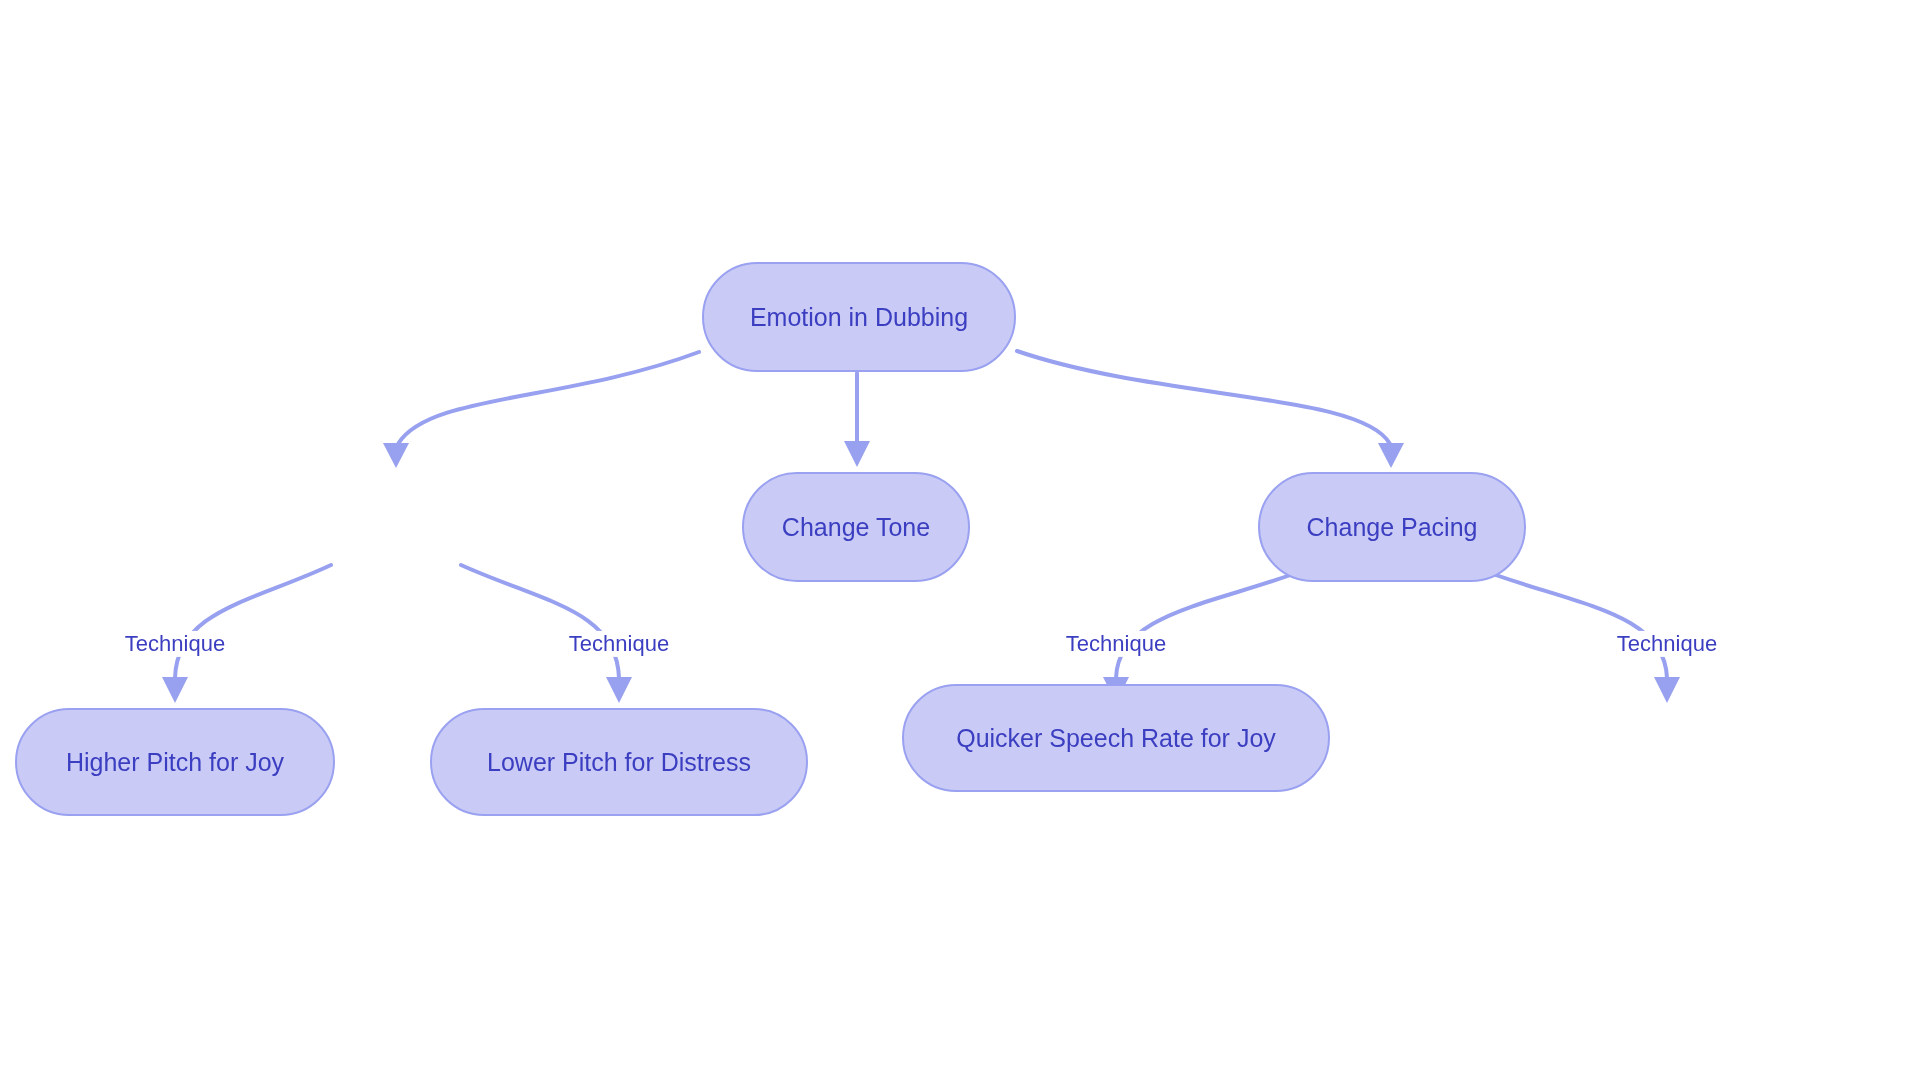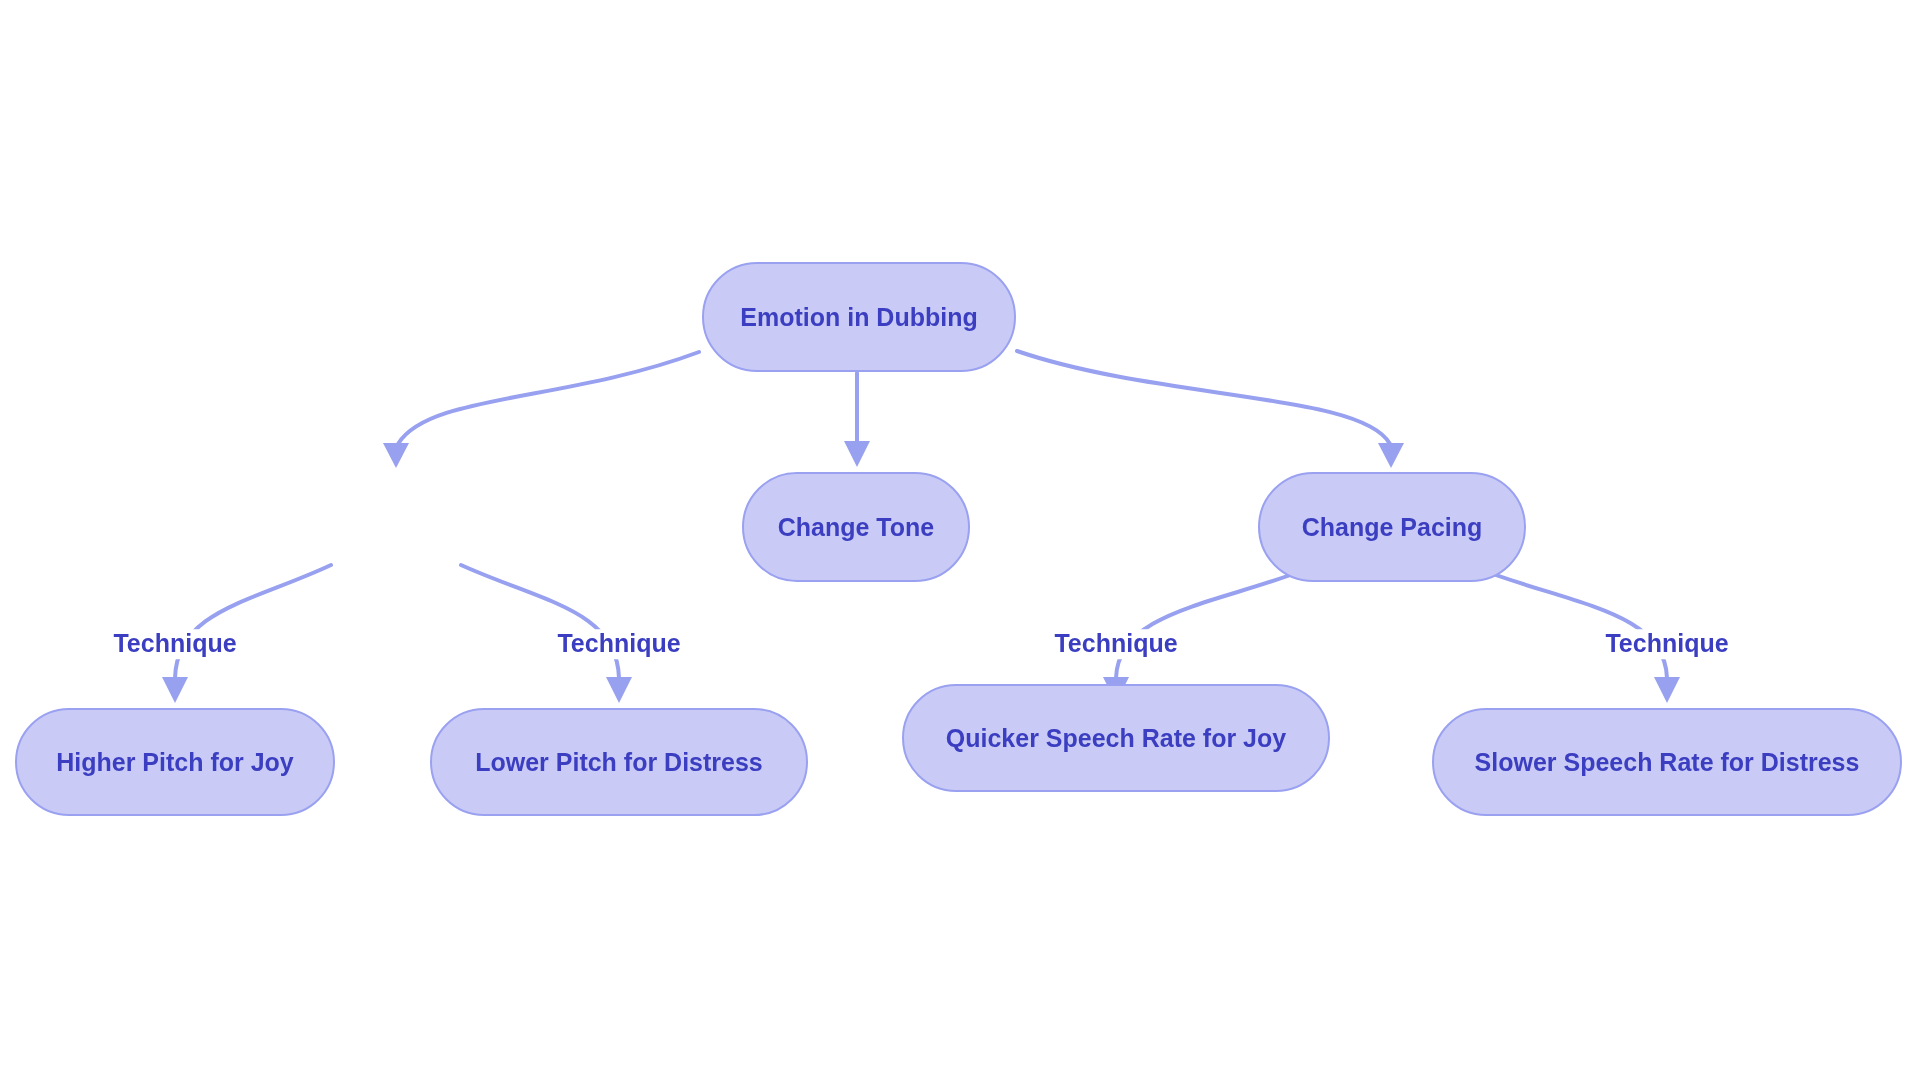--- a/index.html
+++ b/index.html
@@ -6,21 +6,20 @@
   body {
     background: var(--background, #ffffff);
     font-family: "Liberation Sans", sans-serif;
   }
   .canvas {
     position: relative;
     width: 1920px;
     height: 1049px;
     overflow: hidden;
     background: var(--background, #ffffff);
-    font-weight: bold;
   }
   svg.edges-layer {
     position: absolute;
     left: 0; top: 0;
     width: 1920px; height: 1083px;
   }
   .edge path {
     fill: none;
     stroke: var(--edge, #98a0f0);
     stroke-width: 4;
@@ -42,21 +41,21 @@
     color: var(--node-text, #3b3ec0);
     font-size: 25px;
     white-space: nowrap;
     text-align: center;
   }
   .edge-label {
     position: absolute;
     transform: translate(-50%, -50%);
     background: var(--background, #ffffff);
     color: var(--edge-label-text, #3b3ec0);
-    font-size: 25px;
+    font-size: 22px;
     line-height: 1.1;
     padding: 1px 6px;
     white-space: nowrap;
   }
 </style>
 </head>
 <body>
 
 <div class="canvas">
 
@@ -109,23 +108,20 @@
   </div>
 
   <div class="node" style="left:430px; top:708px; width:378px; height:108px;justify-content:center;">
     <span>Lower Pitch for Distress</span>
   </div>
 
   <div class="node" style="left:902px; top:684px; width:428px; height:108px;">
     <span>Quicker Speech Rate for Joy</span>
   </div>
 
-  <div class="node" style="left:1432px; top:708px; width:470px; height:108px;">
-    <span>Slower Speech Rate for Distress</span>
-  </div>
 
   <div class="edge-label" style="left:175px; top:644px;">Technique</div>
 
   <div class="edge-label" style="left:619px; top:644px;">Technique</div>
 
   <div class="edge-label" style="left:1116px; top:644px;">Technique</div>
 
   <div class="edge-label" style="left:1667px; top:644px;">Technique</div>
 
 </div>

